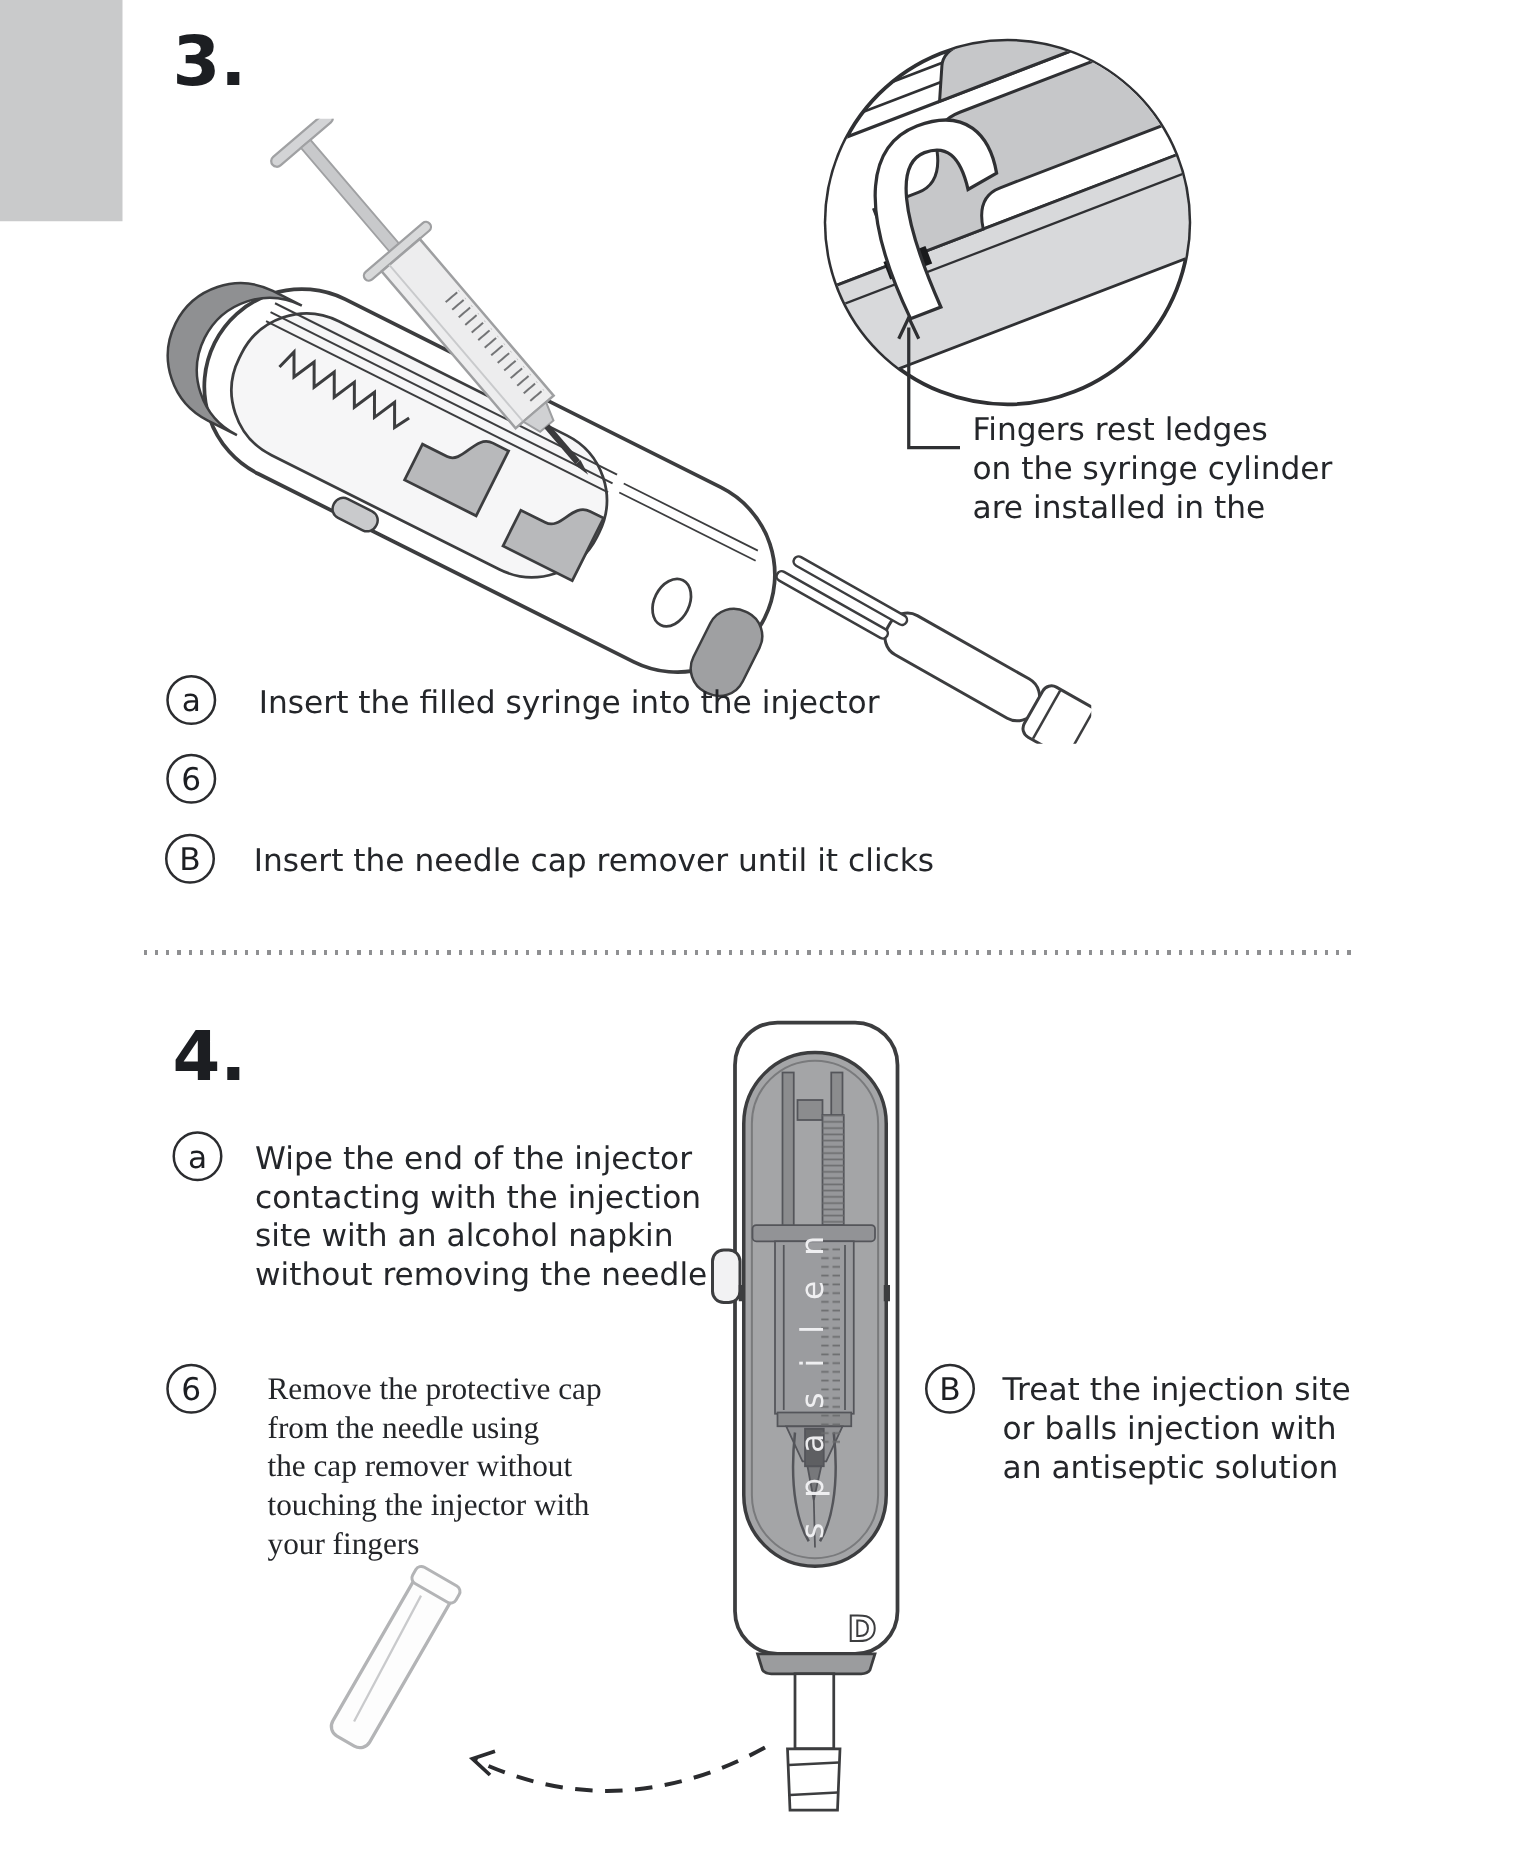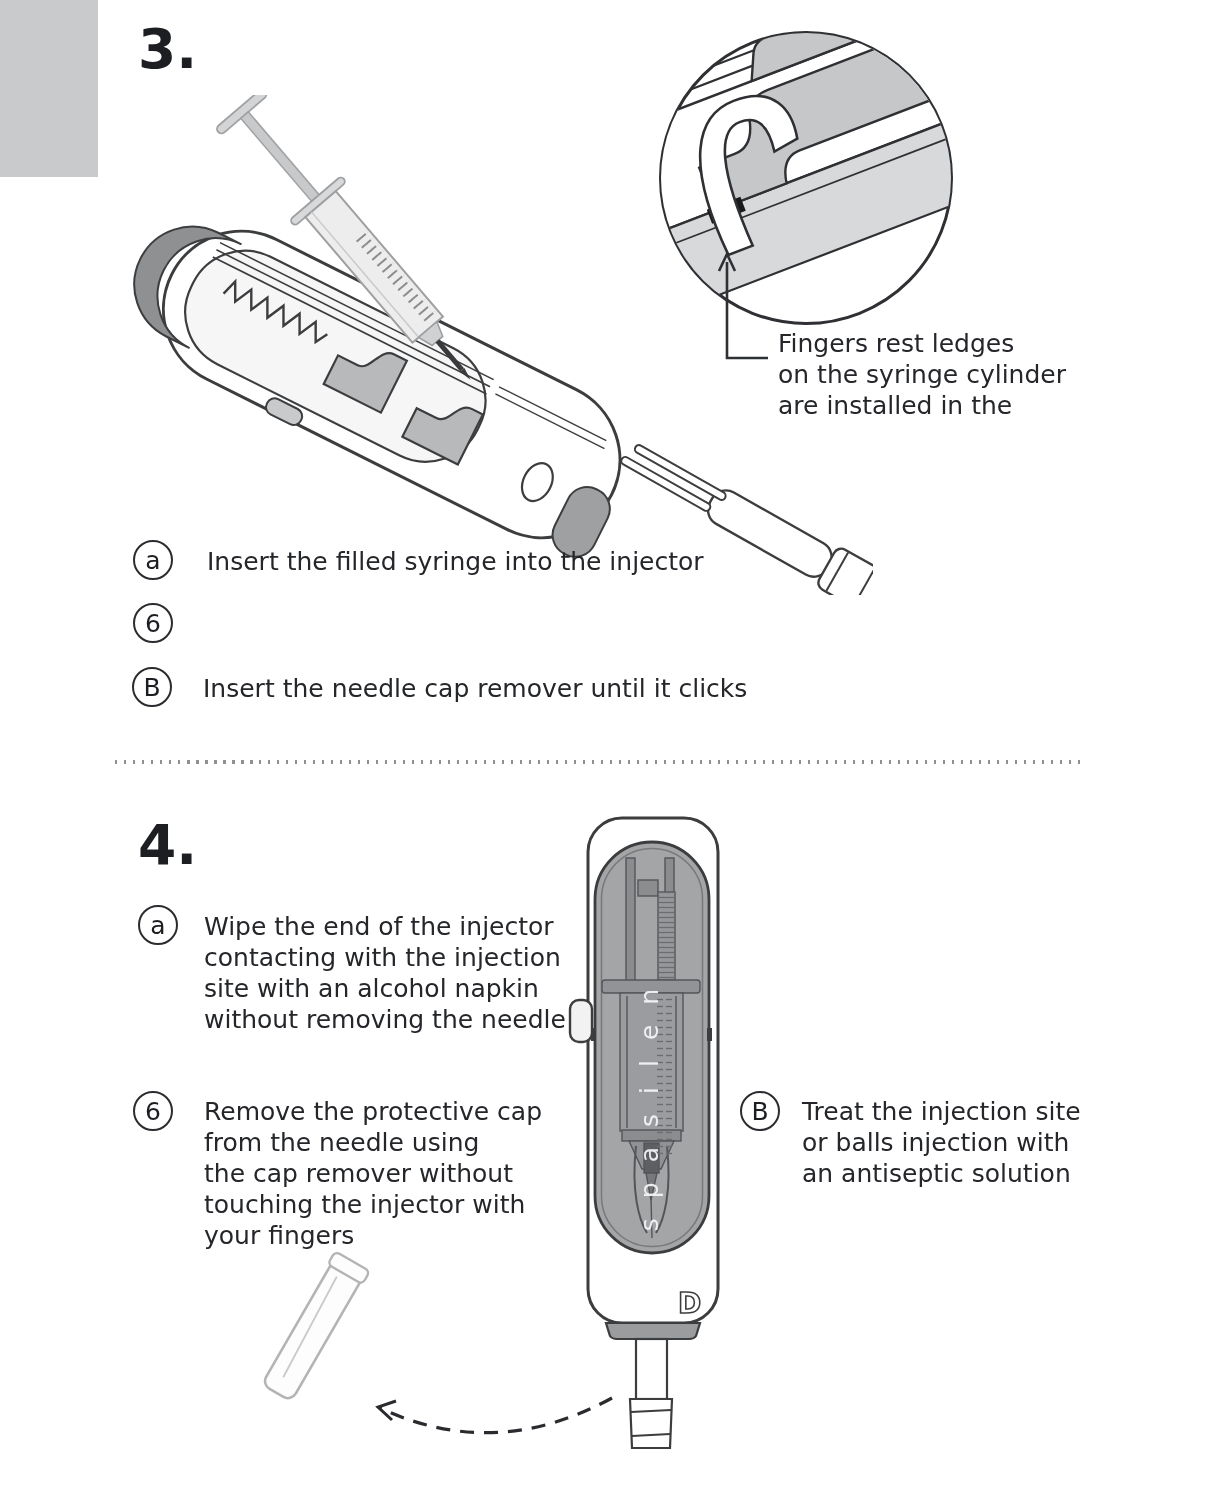--- a/index.html
+++ b/index.html
@@ -127,21 +127,21 @@
   <div class="abs step-text" style="left:204px;top:911px;">
     <div>Wipe the end of the injector</div>
     <div>contacting with the injection</div>
     <div>site with an alcohol napkin</div>
     <div>without removing the needle</div>
   </div>
 
   <div class="abs step-circle" style="left:133px;top:1091px;">
       <span>6</span>
     </div>
-  <div class="abs step-text" style="left:204px;top:1096px;">
+  <div class="abs step-text" style="left:214px;top:1096px;font-family:Liberation Serif, serif;">
     <div>Remove the protective cap</div>
     <div>from the needle using</div>
     <div>the cap remover without</div>
     <div>touching the injector with</div>
     <div>your fingers</div>
   </div>
 
   <div class="abs step-circle" style="left:740px;top:1091px;">
       <span>B</span>
     </div>

